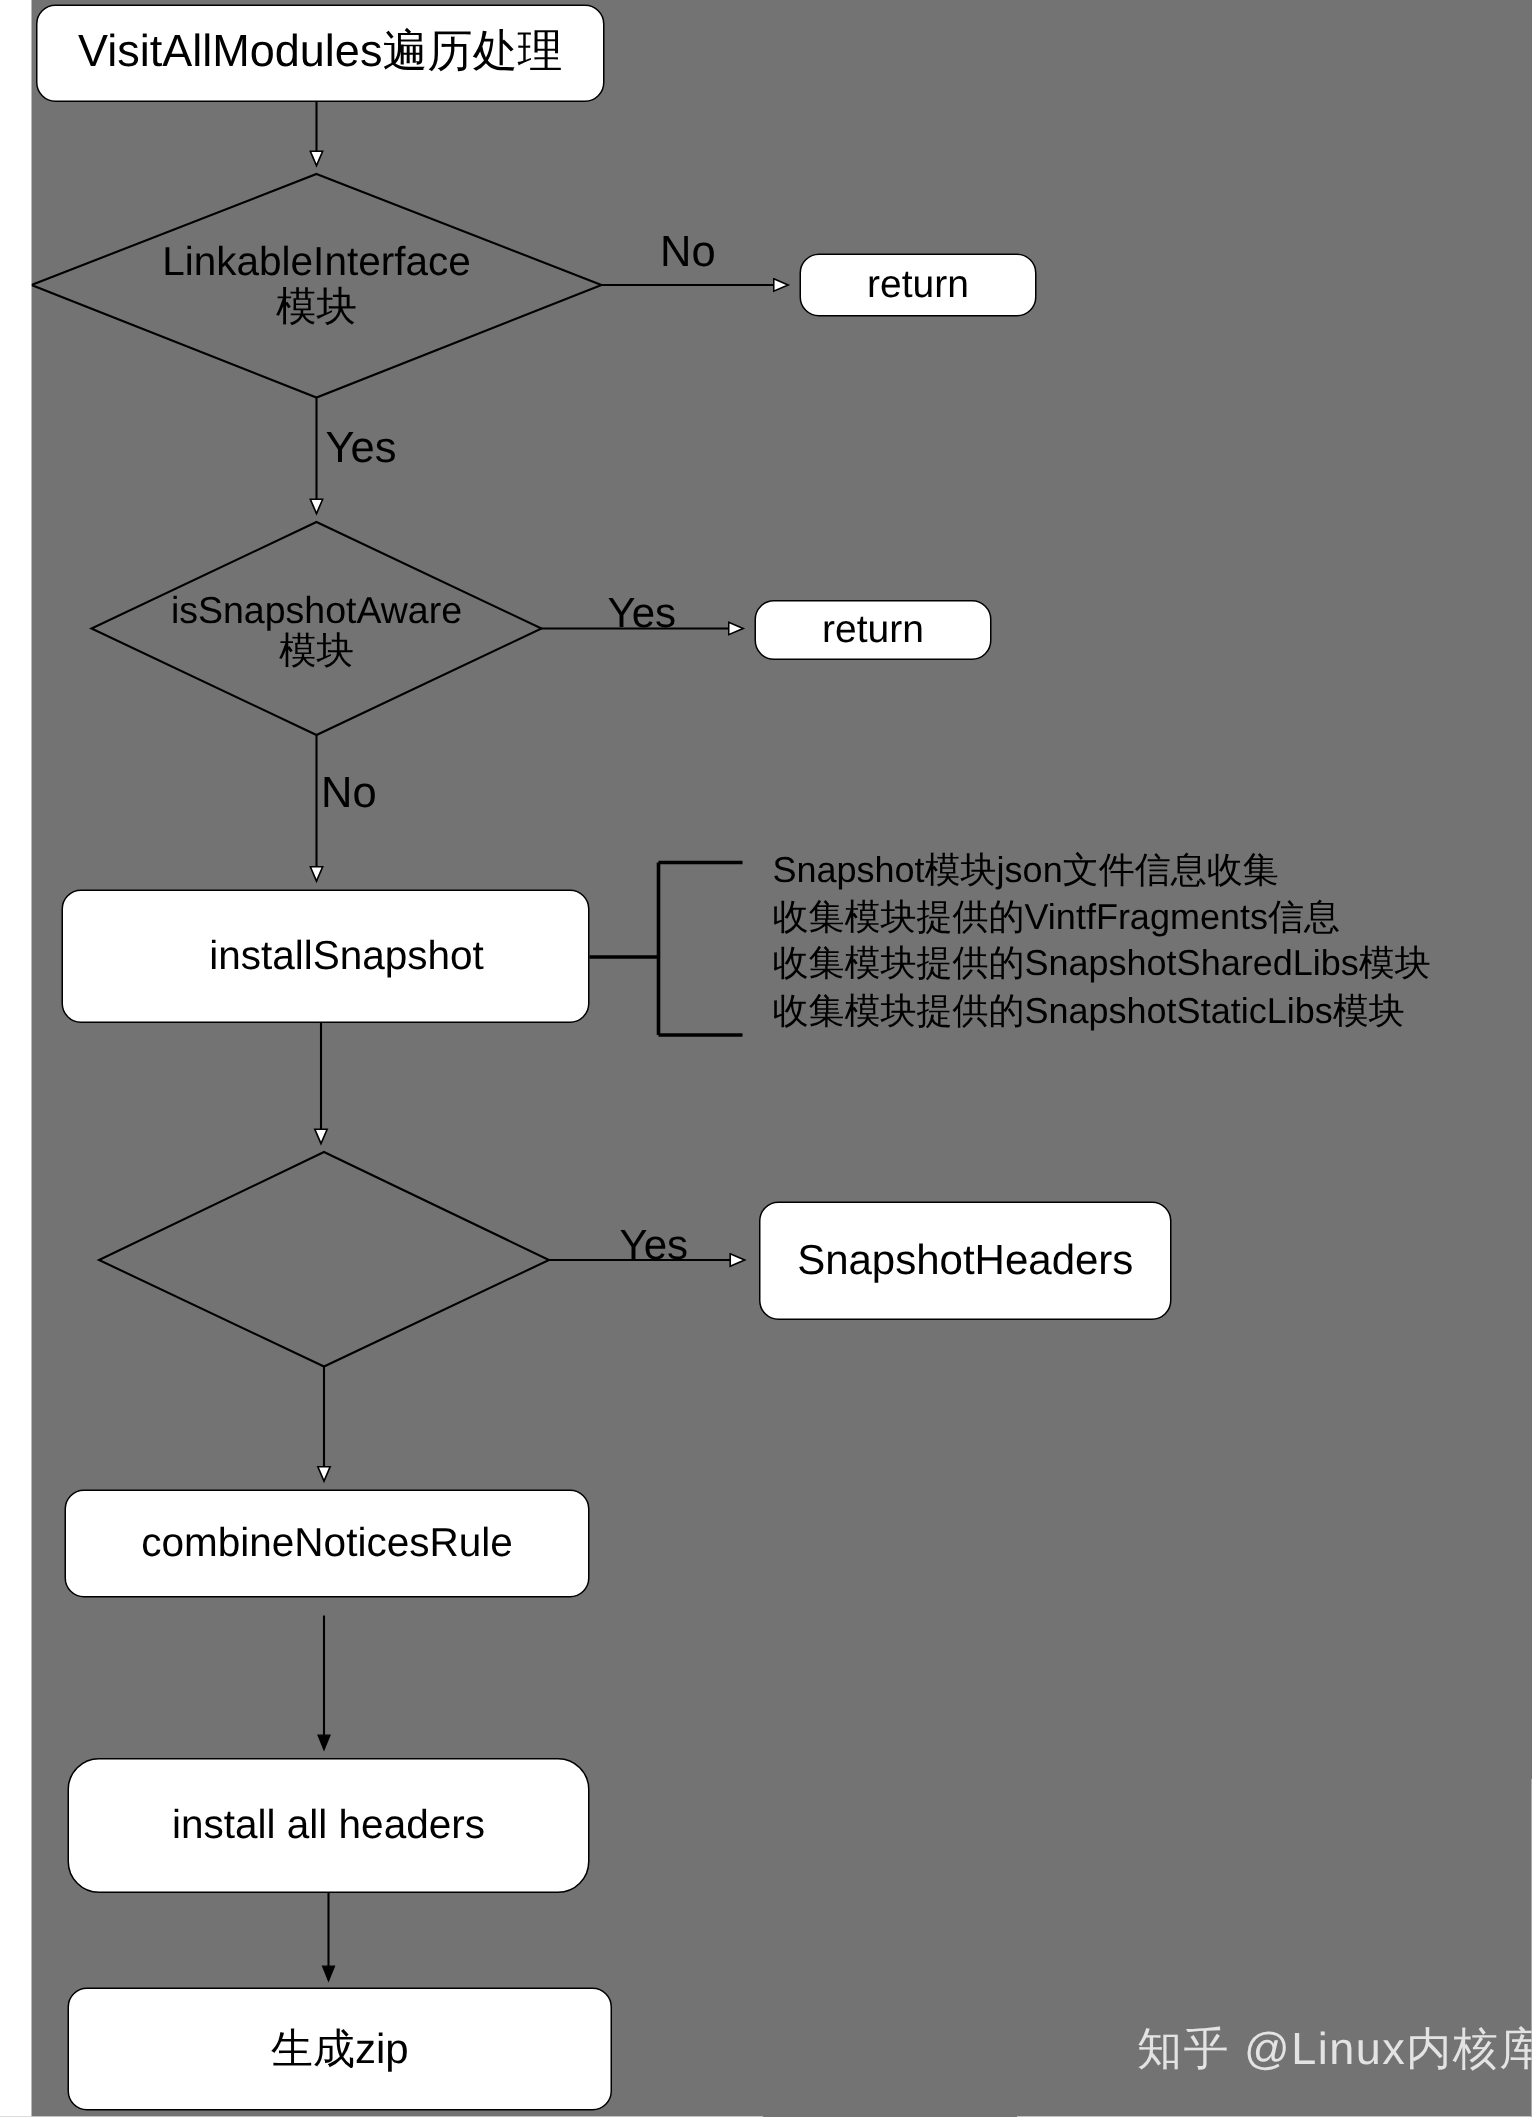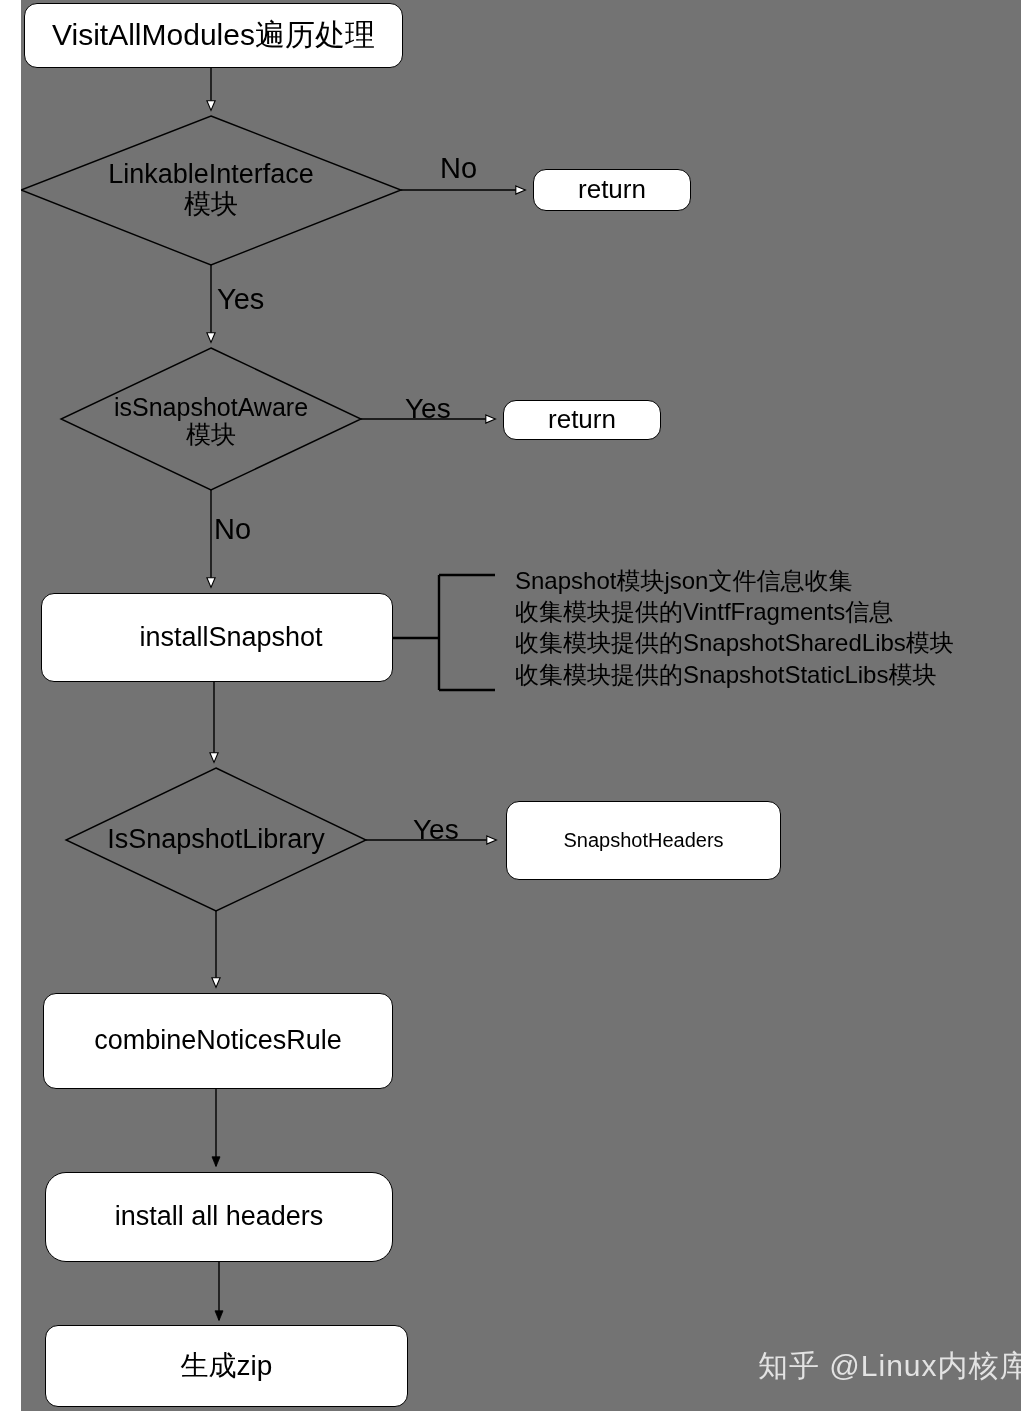--- a/index.html
+++ b/index.html
@@ -139,46 +139,45 @@
   </div>
 
   <div class="node-box" style="left:482px; top:400px; width:158px; height:40px; font-size:26px;">
     <span class="node-label">return</span>
   </div>
 
   <div class="node-box" style="left:20px; top:593px; width:352px; height:89px; font-size:27px;padding-left:28px;">
     <span class="node-label">installSnapshot</span>
   </div>
 
-  <div class="node-box" style="left:485px; top:801px; width:275px; height:79px; font-size:20px;">
+  <div class="node-box" style="left:485px; top:801px; width:275px; height:79px; font-size:28px;">
     <span class="node-label">SnapshotHeaders</span>
   </div>
 
-  <div class="node-box" style="left:22px; top:993px; width:350px; height:96px; font-size:27px;">
+  <div class="node-box" style="left:22px; top:993px; width:350px; height:72px; font-size:27px;">
     <span class="node-label">combineNoticesRule</span>
   </div>
 
   <div class="node-box" style="left:24px; top:1172px; width:348px; height:90px; font-size:27px;border-radius:21px;">
     <span class="node-label">install all headers</span>
   </div>
 
   <div class="node-box" style="left:24px; top:1325px; width:363px; height:82px; font-size:28px;">
     <span class="node-label">生成zip</span>
   </div>
 
   <div class="diamond-hit" style="left:0px; top:116px; width:380px; height:150px;"></div>
   <div class="diamond-label" style="left:30px; top:148px; width:320px; height:84px; font-size:27px;">LinkableInterface
 模块</div>
 
   <div class="diamond-hit" style="left:40px; top:348px; width:300px; height:143px;"></div>
   <div class="diamond-label" style="left:40px; top:379px; width:300px; height:84px; font-size:25px;">isSnapshotAware
 模块</div>
 
   <div class="diamond-hit" style="left:45px; top:768px; width:300px; height:144px;"></div>
-  <div class="diamond-label" style="left:45px; top:818px; width:300px; height:44px; font-size:27px;">IsSnapshotLibrary</div>
 
   <div class="edge-label" style="left:419px; top:152px; font-size:29px;">No</div>
 
   <div class="edge-label" style="left:196px; top:283px; font-size:29px;">Yes</div>
 
   <div class="edge-label" style="left:384px; top:393px; font-size:28px;">Yes</div>
 
   <div class="edge-label" style="left:193px; top:513px; font-size:29px;">No</div>
 
   <div class="edge-label" style="left:392px; top:814px; font-size:28px;">Yes</div>

